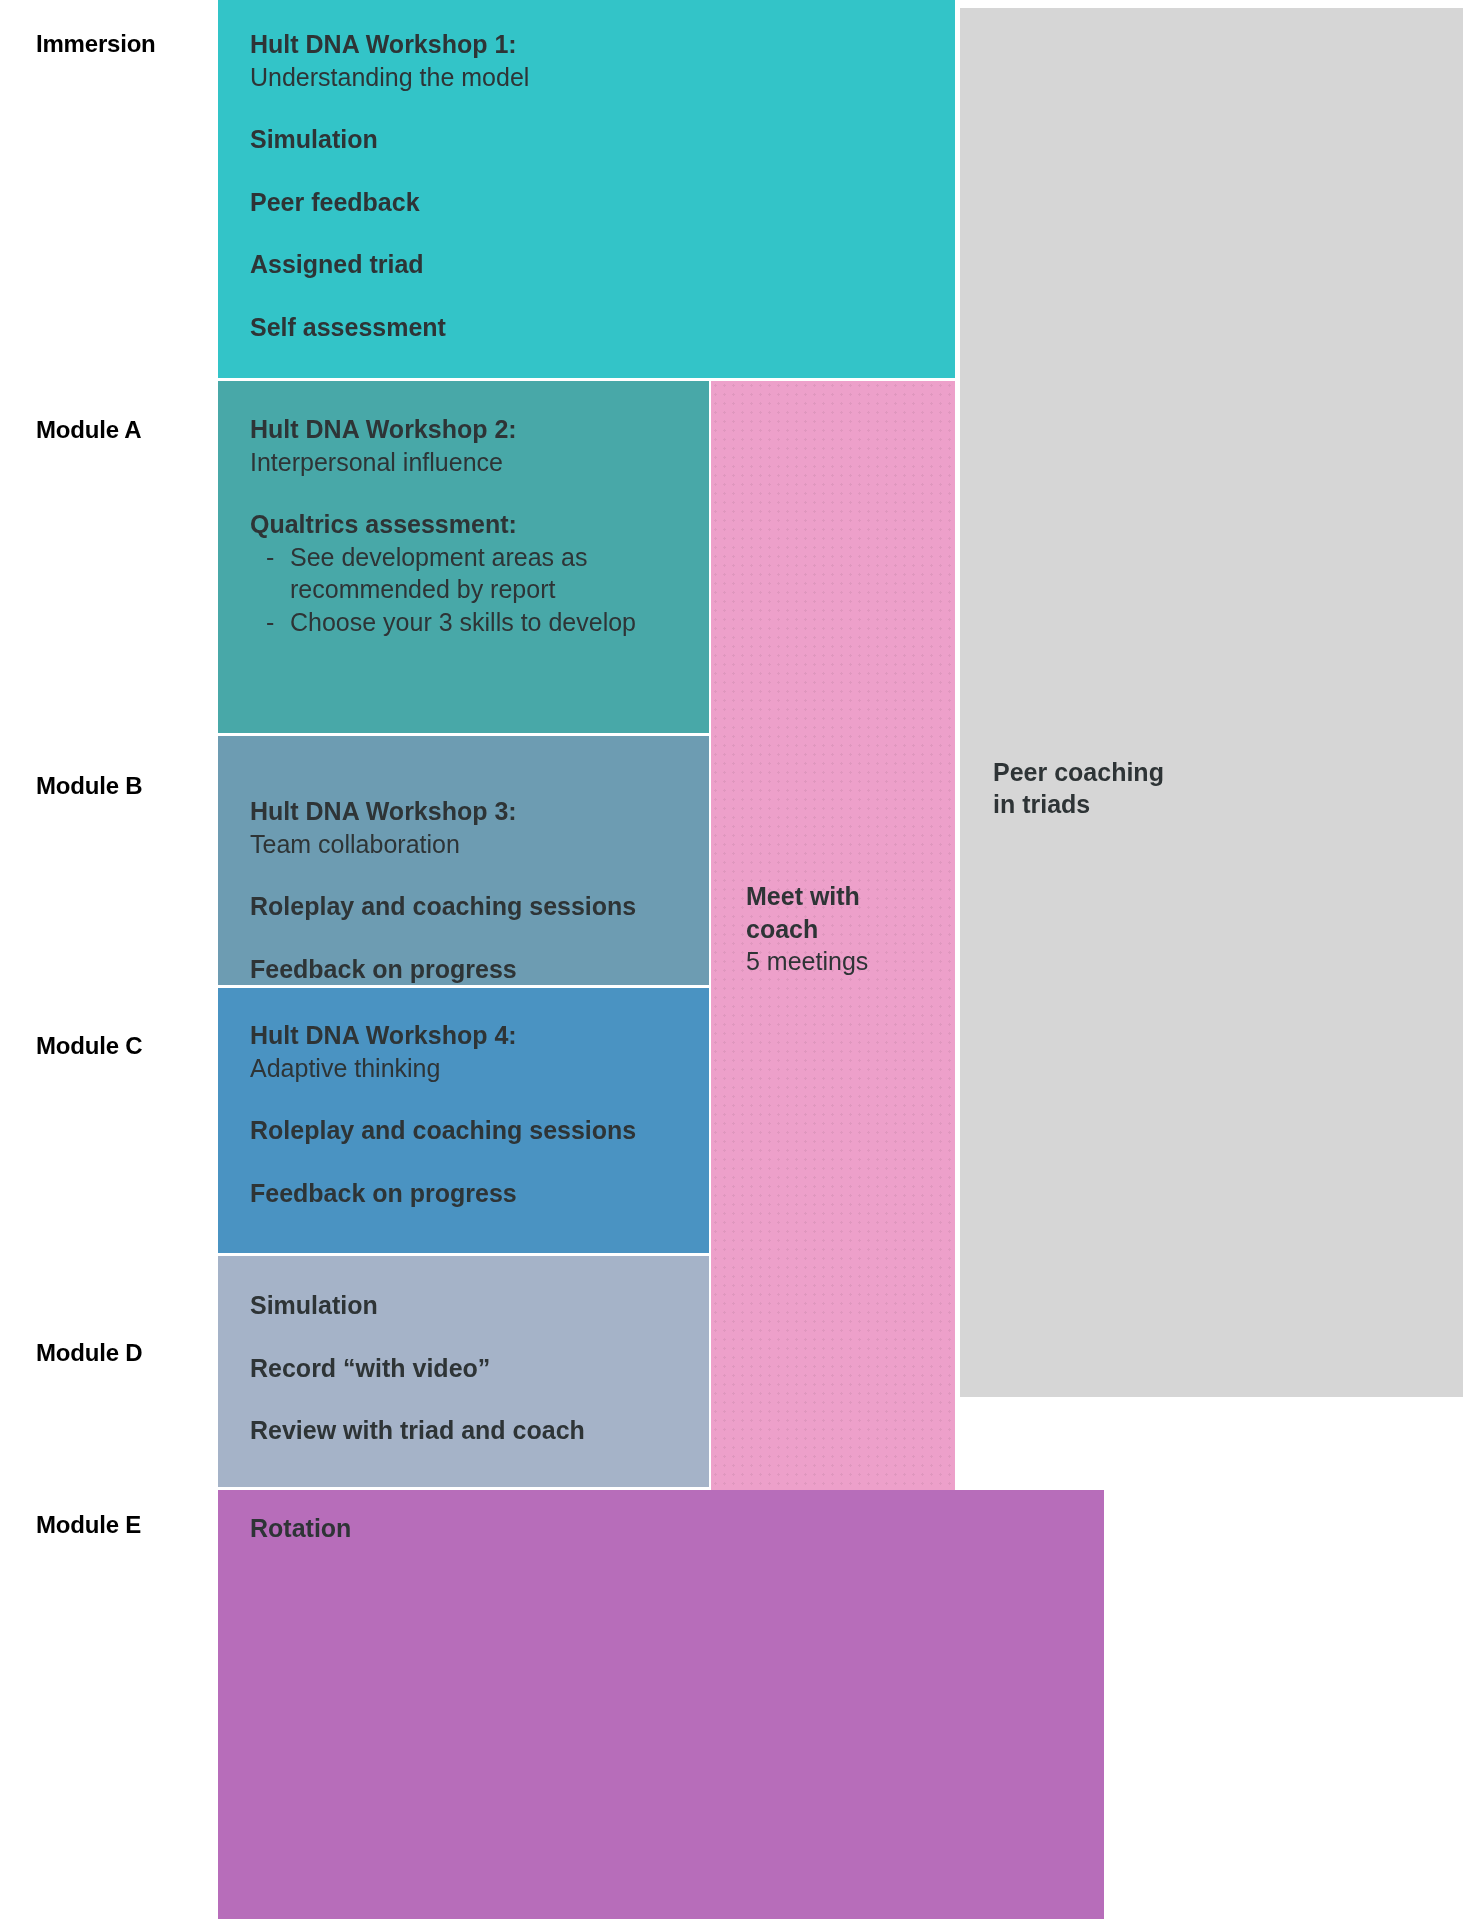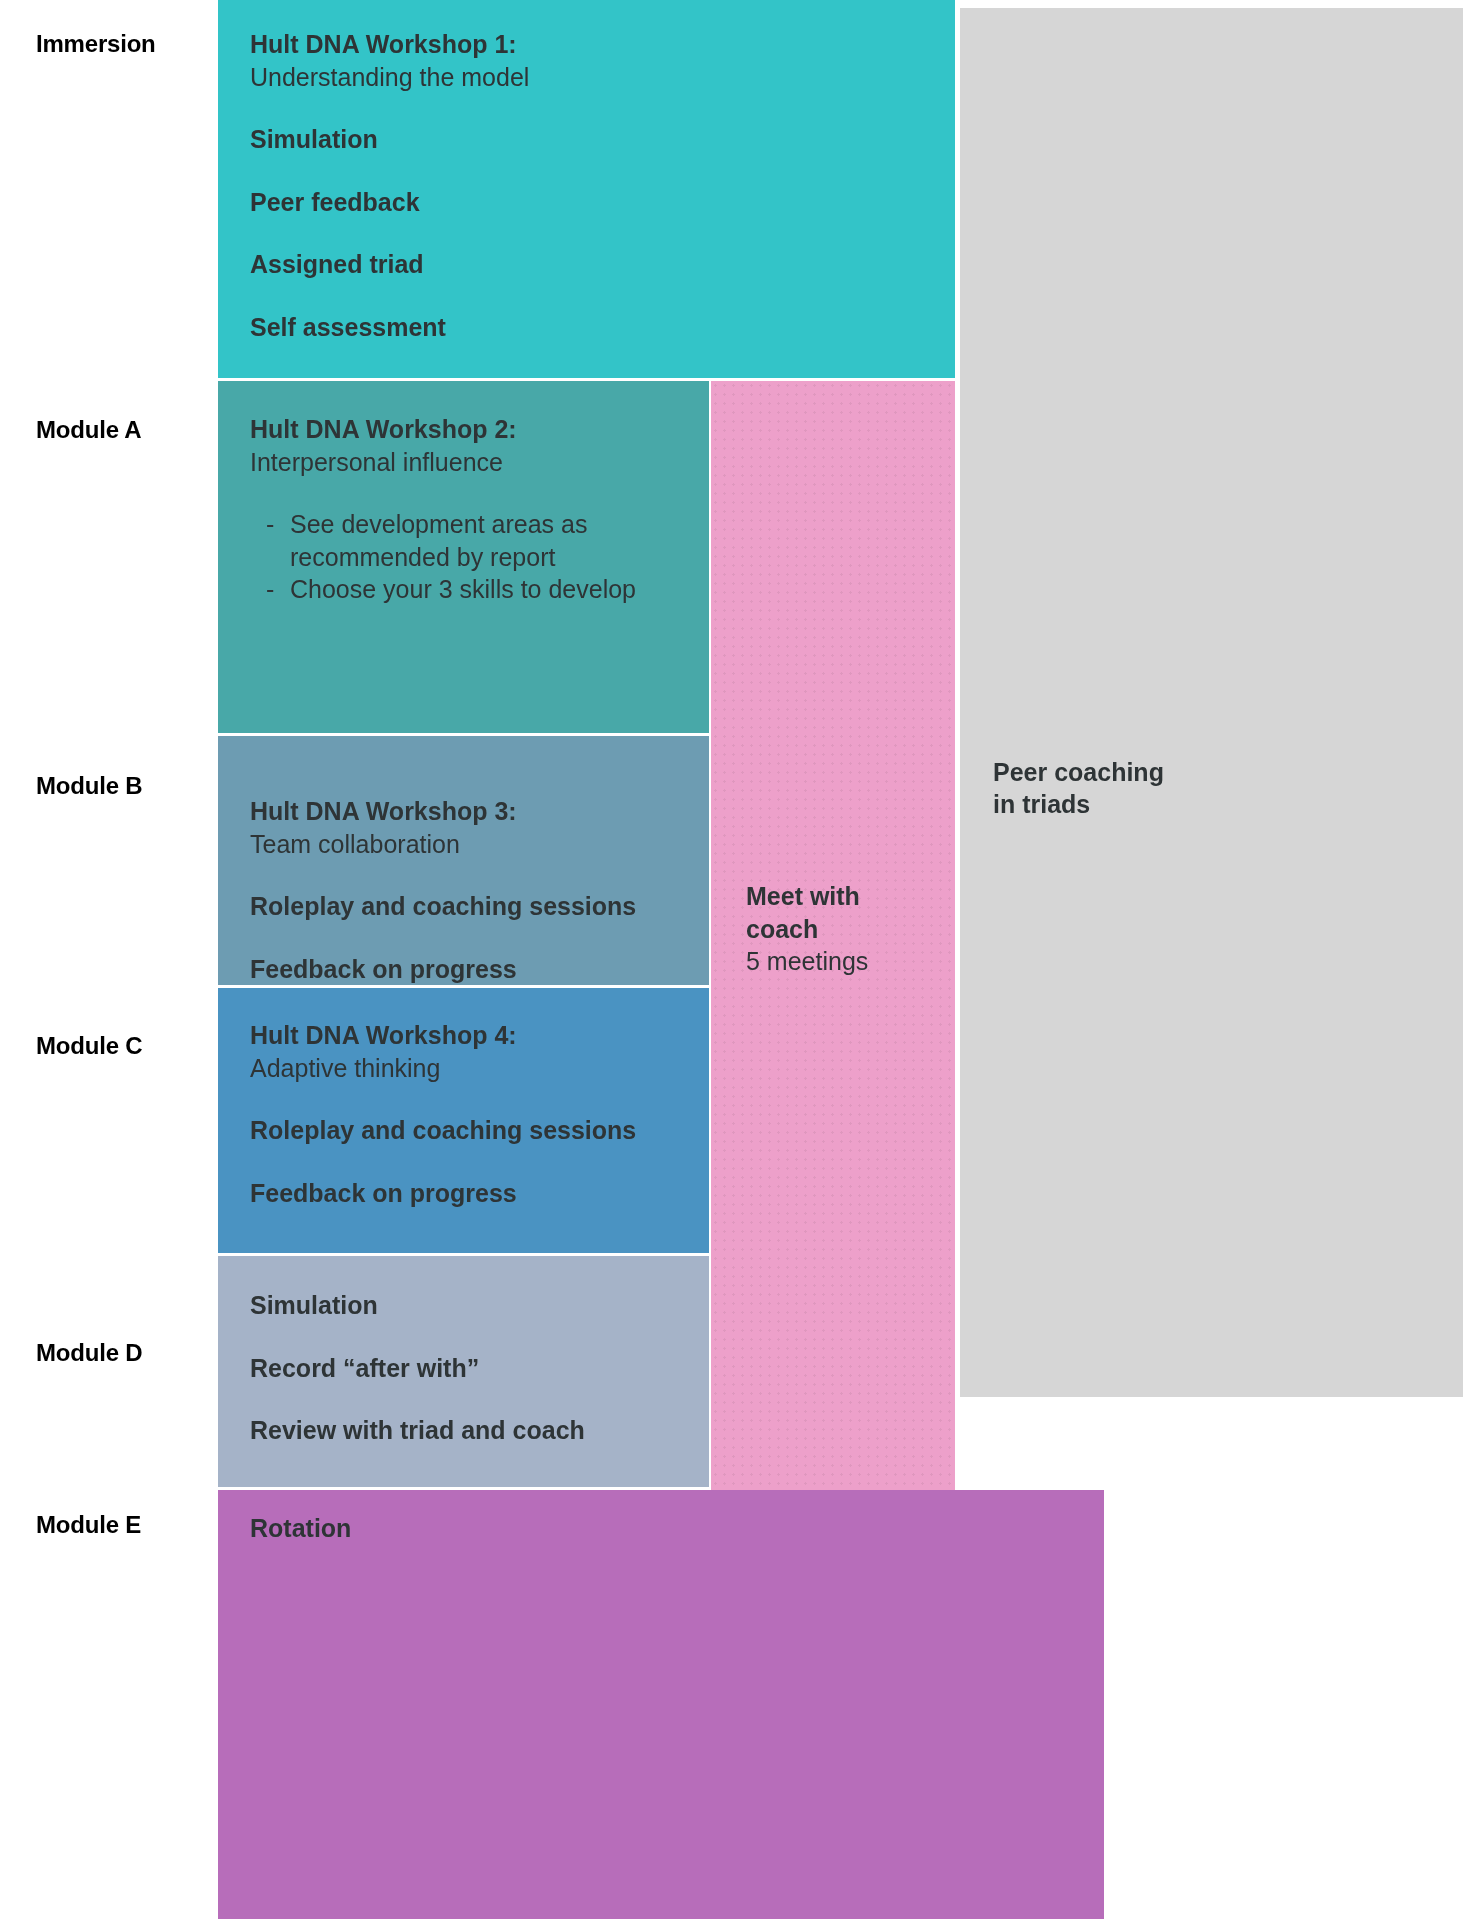--- a/index.html
+++ b/index.html
@@ -103,20 +103,21 @@
       <div class="sp"></div>
       <div class="line bold">Self assessment</div>
     </div>
   </div>
 
   <div class="block" id="blk-a">
     <div class="block-inner" style="top:32px;">
       <div class="line bold">Hult DNA Workshop 2:</div>
       <div class="line sub">Interpersonal influence</div>
       <div class="sp"></div>
+      <div class="line bold">Qualtrics assessment:</div>
       <ul class="bullets">
         <li>
           <span class="dash" style="white-space: normal; display: inline;">-</span>
           <span style="white-space: normal; display: inline;">See development areas as recommended by report</span>
         </li>
         <li>
           <span class="dash" style="white-space: normal; display: inline;">-</span>
           <span style="white-space: normal; display: inline;">Choose your 3 skills to develop</span>
         </li>
       </ul>
@@ -143,21 +144,21 @@
       <div class="line bold">Roleplay and coaching sessions</div>
       <div class="sp"></div>
       <div class="line bold">Feedback on progress</div>
     </div>
   </div>
 
   <div class="block" id="blk-d">
     <div class="block-inner" style="top:33px;">
       <div class="line bold">Simulation</div>
       <div class="sp"></div>
-      <div class="line bold">Record “after with”</div>
+      <div class="line bold">Record “with video”</div>
       <div class="sp"></div>
       <div class="line bold">Review with triad and coach</div>
     </div>
   </div>
 
   <div class="block" id="blk-e">
     <div class="block-inner" style="top:22px;">
       <div class="line bold">Rotation</div>
     </div>
   </div>

